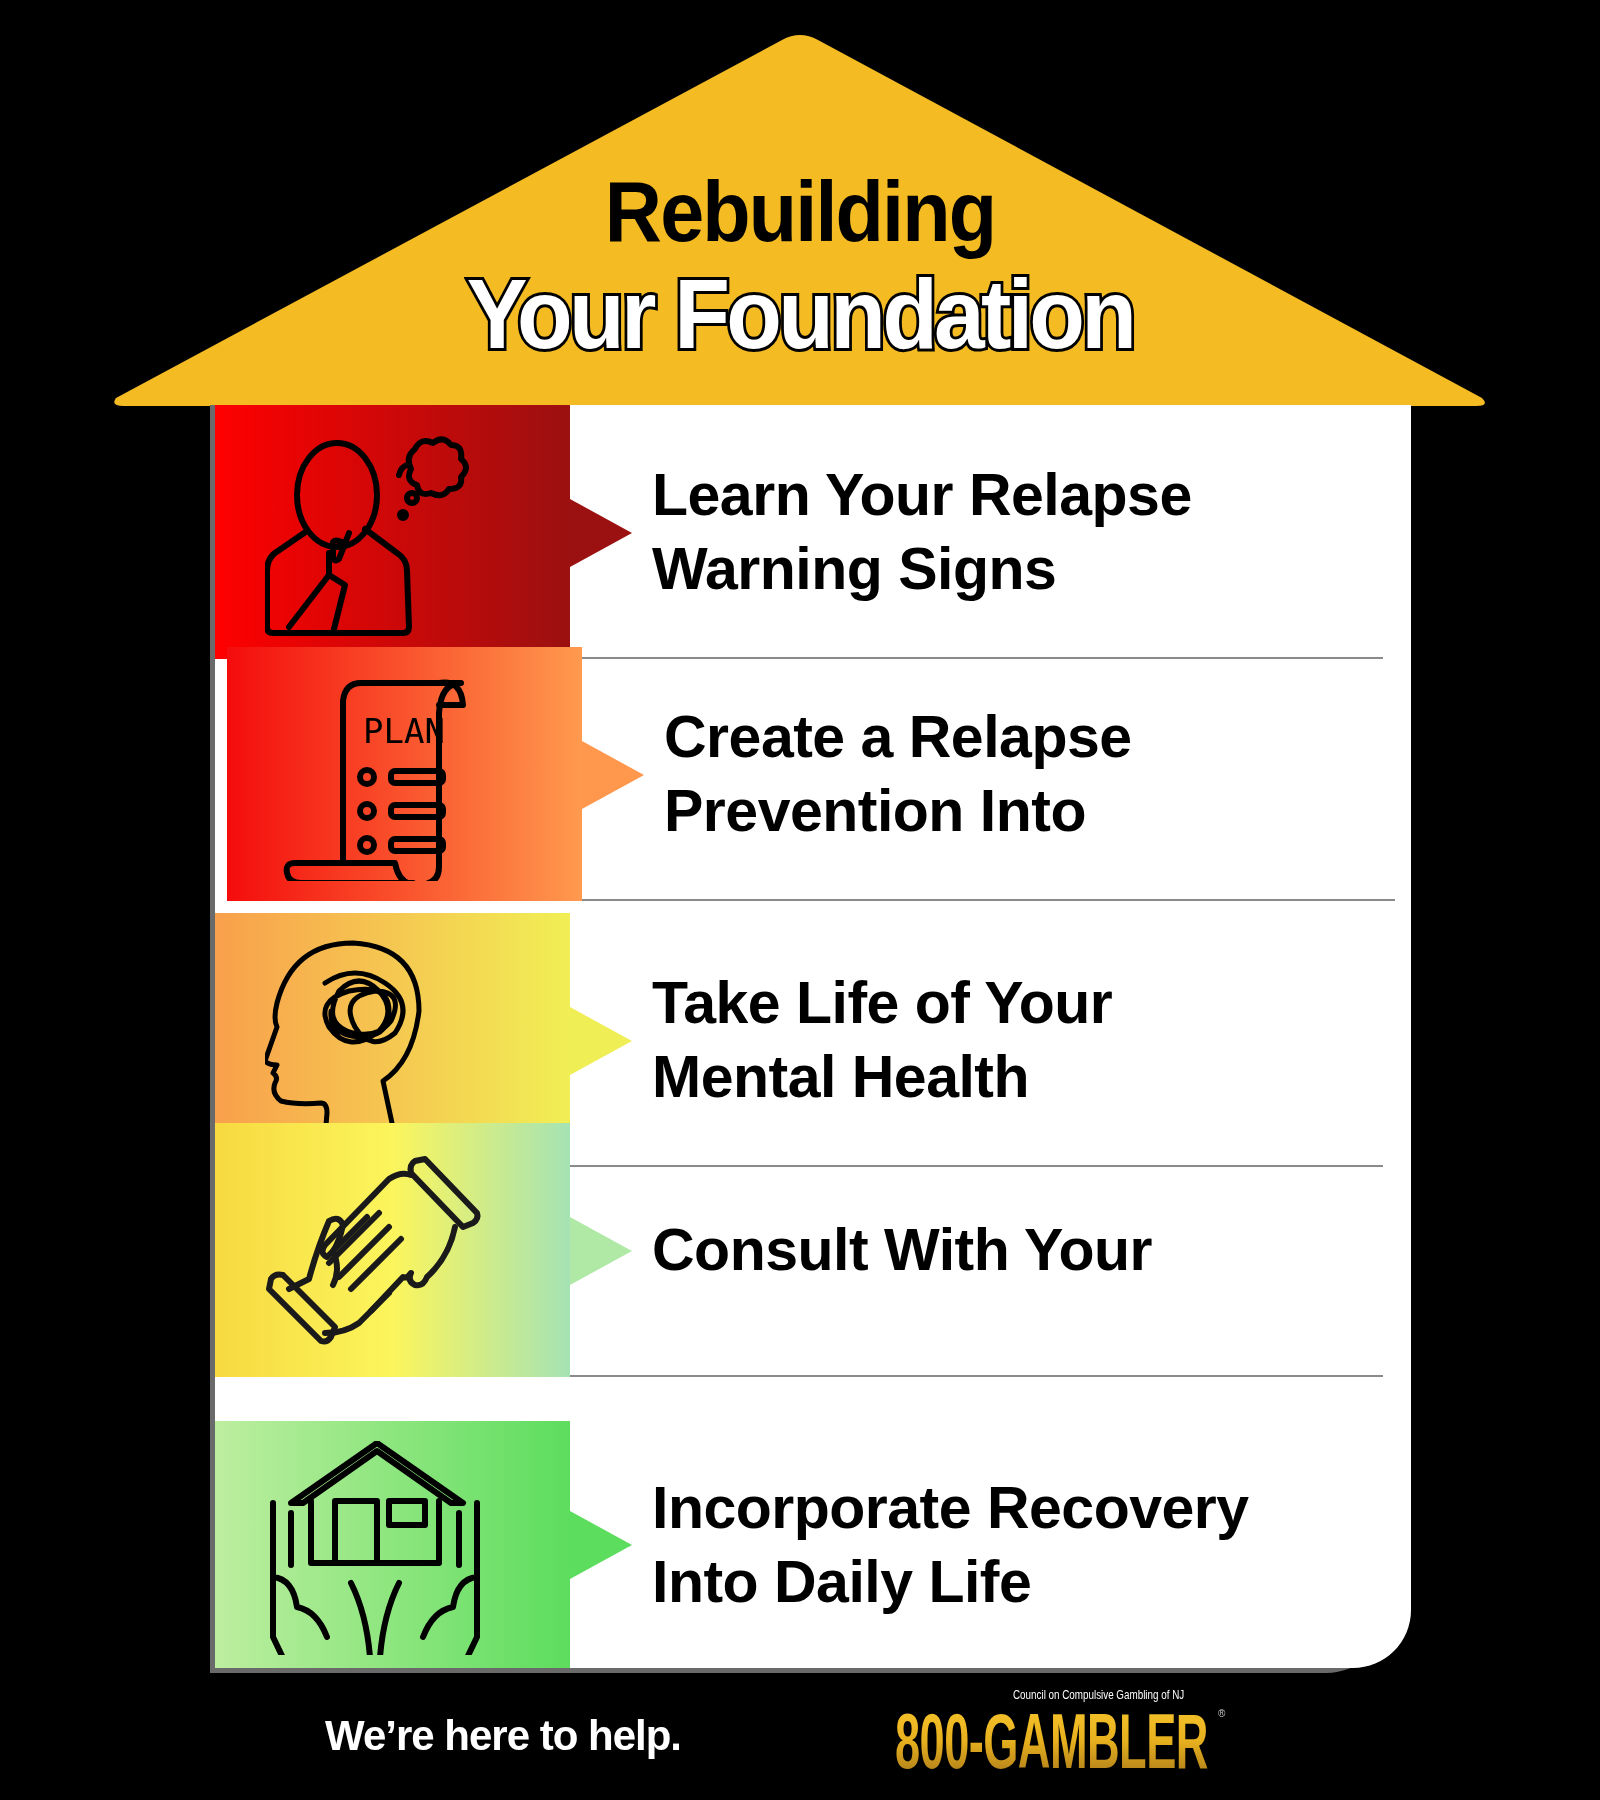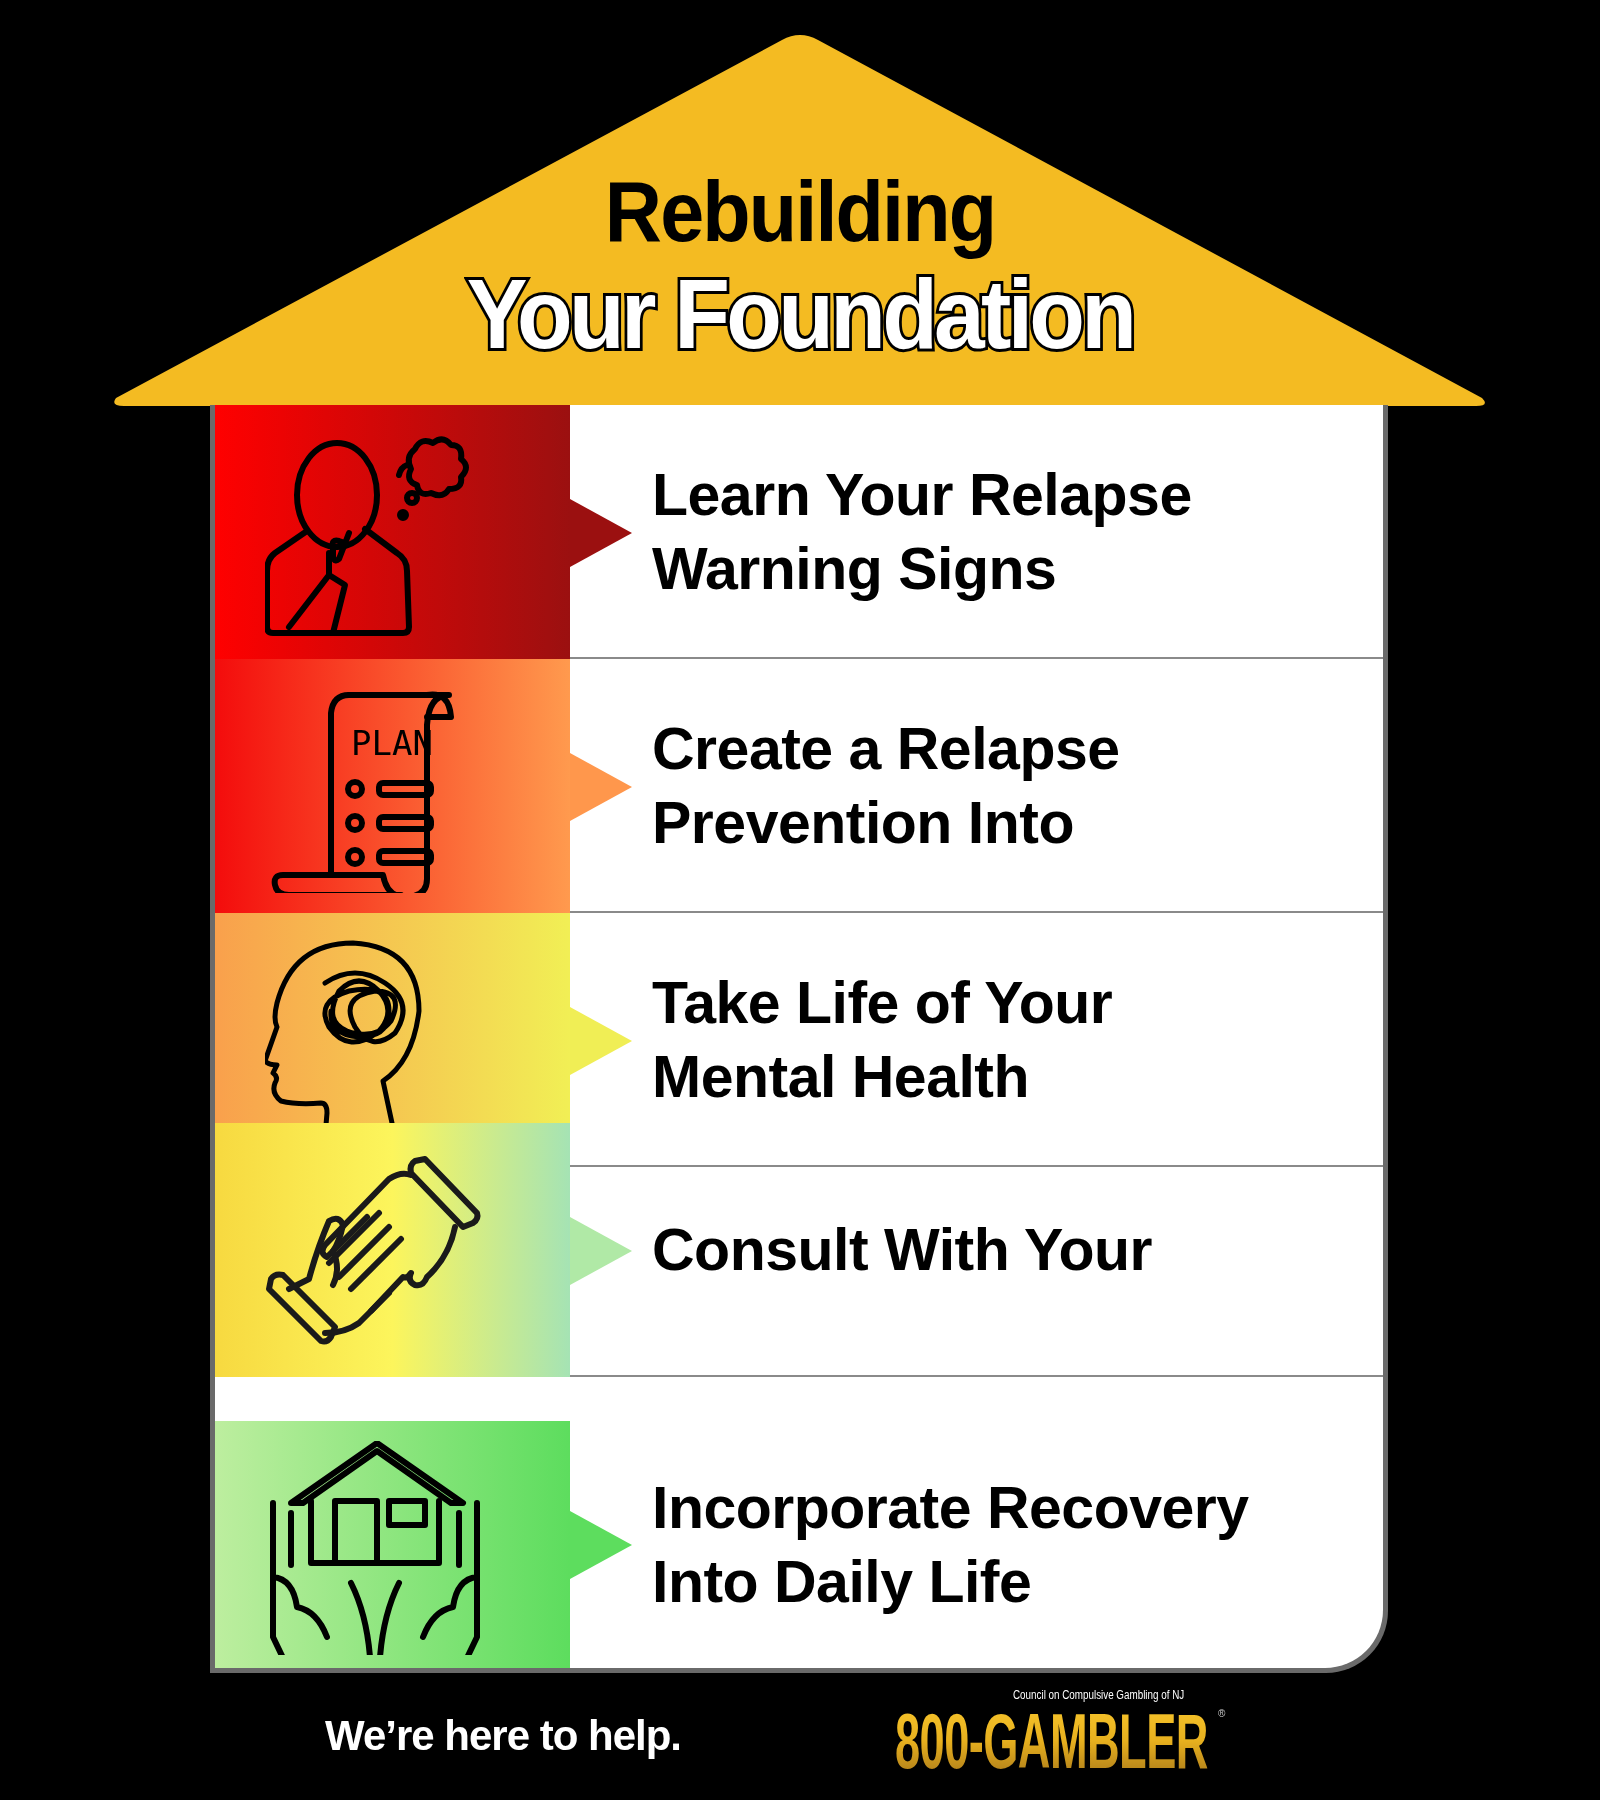--- a/index.html
+++ b/index.html
@@ -2,21 +2,21 @@
 <html><head>
 <meta charset="utf-8">
 <style>
   html, body { margin:0; padding:0; }
   body { width:1600px; height:1800px; background:#000; position:relative; overflow:hidden; font-family:"Liberation Sans", "DejaVu Sans", sans-serif; }
   .roof { position:absolute; left:0; top:0; width:1600px; height:410px; }
   .title-1 { position:absolute; left:0; width:1600px; top:168px; text-align:center; font-size:86px; font-weight:700; color:#000; letter-spacing:-2px; line-height:1; transform:scaleX(0.92); }
   .title-2 { position:absolute; left:0; width:1600px; top:265px; text-align:center; font-size:98px; font-weight:700; color:#fff; letter-spacing:-4px; line-height:1;
     -webkit-text-stroke:6px #000; paint-order:stroke fill; transform:scaleX(0.93); }
   .house { position:absolute; left:210px; top:405px; width:1178px; height:1268px; background:#6a6a6a; border-bottom-right-radius:62px; }
-  .house-inner { position:absolute; left:5px; top:0; width:1168px; height:1263px; background:#fff; border-bottom-right-radius:58px; overflow:hidden; }
+  .house-inner { position:absolute; left:5px; top:0; width:1168px; height:1263px; background:#fff; border-bottom-right-radius:58px; overflow:hidden;padding-left:28px; }
   .row { position:absolute; left:0; width:1168px; height:254px; }
   .row .panel { position:absolute; left:0; top:0; width:355px; height:100%; }
   .row .arrow { position:absolute; left:355px; top:94px; width:0; height:0; border-top:34px solid transparent; border-bottom:34px solid transparent; border-left-width:62px; border-left-style:solid; }
   .row .divider { position:absolute; left:355px; right:0; bottom:0; height:2px; background:#8a8a8a; }
   .row .text { position:absolute; left:437px; top:0; height:100%; display:flex; flex-direction:column; justify-content:center; font-size:59px; font-weight:700; color:#000; line-height:74px; letter-spacing:-0.5px; }
   .row .icon { position:absolute; left:50px; top:20px; width:220px; height:214px; }
   .footer-text { position:absolute; left:325px; top:1712px; font-size:42px; font-weight:700; color:#fff; letter-spacing:-1px; }
   .logo-sub { position:absolute; left:1013px; top:1688px; font-size:12px; color:#fff; transform:scaleX(0.82); transform-origin:left; white-space:nowrap; }
   .logo-main { position:absolute; left:895px; top:1702px; font-size:78px; font-weight:700; line-height:1; letter-spacing:-1px; transform:scaleX(0.58); transform-origin:left; white-space:nowrap;
     background:linear-gradient(#f8c62c 0%, #e7b01e 50%, #a8781a 100%); -webkit-background-clip:text; background-clip:text; color:transparent; }
@@ -48,21 +48,21 @@
         <path d="M64 128 l0 22 l16 10 l-12 48"></path>
         <path d="M64 150 l-40 52"></path>
       </svg>
       <div class="text">
         <span>Learn Your Relapse</span>
         <span>Warning Signs</span>
       </div>
       <div class="divider"></div>
     </div>
 
-    <div class="row" style="top:254px;">
+    <div class="row" style="top:242px;margin-left:12px;">
       <div class="panel" style="background:linear-gradient(90deg,#f40c0c,#ff9a4e);"></div>
       <div class="arrow" style="border-left-color:#ff974c;"></div>
       <svg class="icon" viewBox="0 0 220 214" fill="none" stroke="#000" stroke-width="6" stroke-linecap="round" stroke-linejoin="round">
         <path d="M84 16 h100 q-20 0-22 30 v154 q0 18-22 18 q-18 0-22-22 h-100 q-10 0-8 10 q2 10 14 10 h112"></path>
         <path d="M84 16 q-16 0-18 18 v160"></path>
         <path d="M162 16 q22-4 24 22 h-24"></path>
         <text x="86" y="76" font-family="DejaVu Sans Mono, monospace" font-size="34" fill="#000" stroke="none">PLAN</text>
         <circle cx="90" cy="110" r="7"></circle>
           <rect x="114" y="104" width="52" height="12" rx="4"></rect>
         <circle cx="90" cy="144" r="7"></circle>

